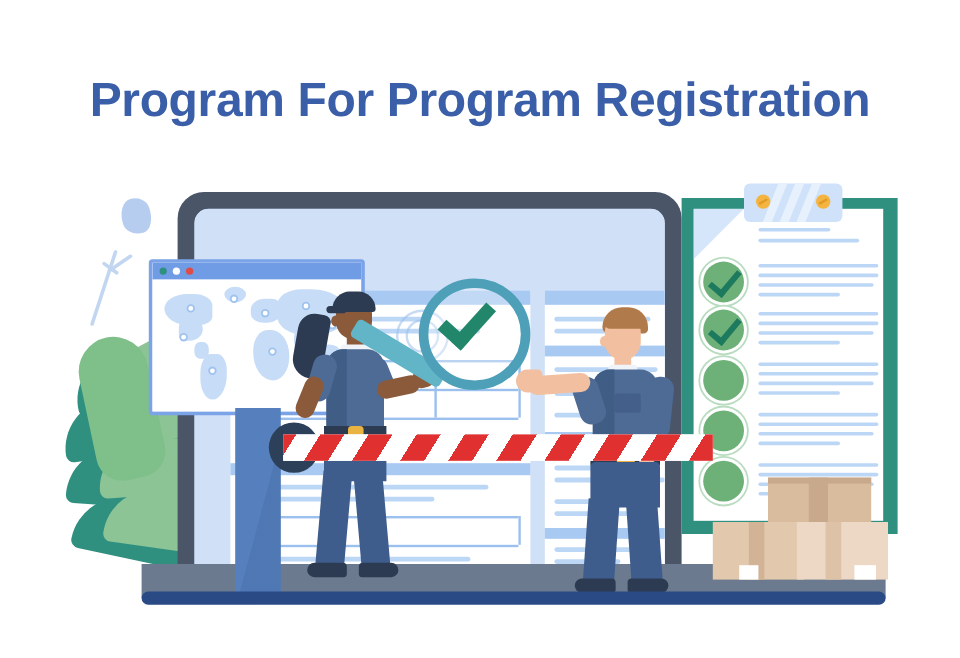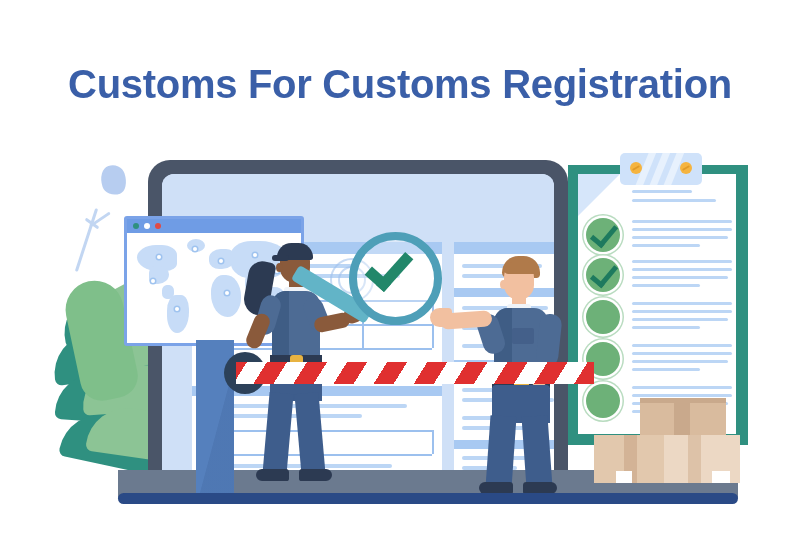--- a/index.html
+++ b/index.html
@@ -178,21 +178,21 @@
   #male { position:absolute; left:480px; top:256px; width:90px; height:232px; }
 
   .badge-gold { position:absolute; background:#e8b341; border-radius:3px; }
 
 </style>
 </head>
 <body>
 
 <div id="stage">
 
-  <div id="title">Customs For Customs Registration</div>
+  <div id="title">Program For Program Registration</div>
 
   <div>
     <div class="leaf abs" style="left:60px;  top:290px; width:112px; height:46px; background:#2f9080; border-radius:50px 8px 50px 8px; transform:rotate(-14deg);"></div>
     <div class="leaf abs" style="left:52px;  top:330px; width:120px; height:48px; background:#2f9080; border-radius:50px 8px 50px 8px; transform:rotate(-8deg);"></div>
     <div class="leaf abs" style="left:56px;  top:375px; width:120px; height:48px; background:#2f9080; border-radius:50px 8px 50px 8px; transform:rotate(4deg);"></div>
     <div class="leaf abs" style="left:62px;  top:418px; width:118px; height:50px; background:#2f9080; border-radius:50px 8px 50px 8px; transform:rotate(12deg);"></div>
 
     <div class="leaf abs" style="left:80px;  top:282px; width:108px; height:44px; background:#8cc495; border-radius:50px 8px 50px 8px; transform:rotate(-28deg);"></div>
     <div class="leaf abs" style="left:78px;  top:322px; width:112px; height:46px; background:#8cc495; border-radius:50px 8px 50px 8px; transform:rotate(-16deg);"></div>
     <div class="leaf abs" style="left:82px;  top:366px; width:110px; height:46px; background:#8cc495; border-radius:50px 8px 50px 8px; transform:rotate(-4deg);"></div>

